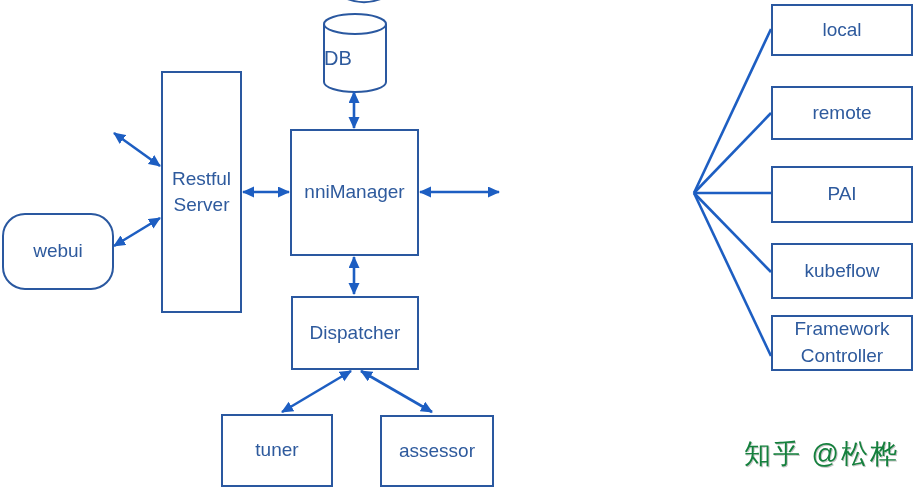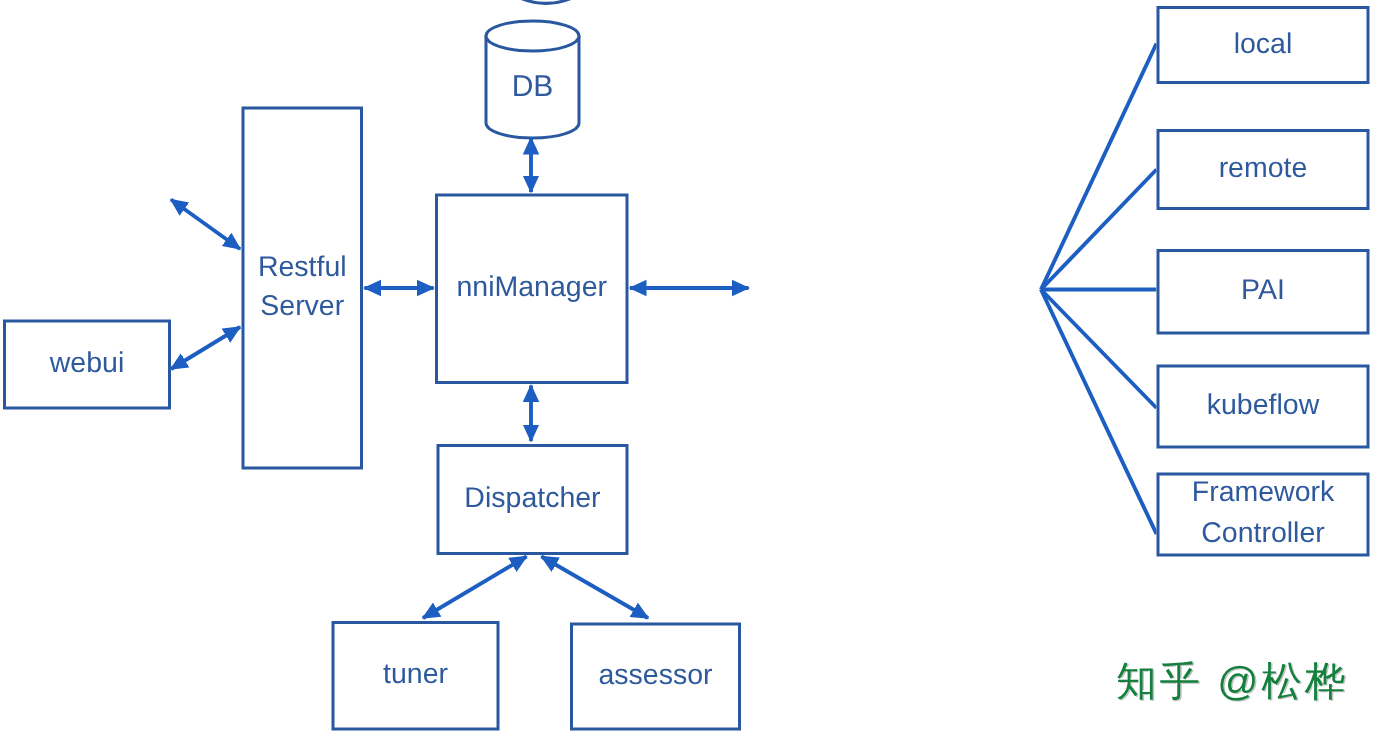--- a/index.html
+++ b/index.html
@@ -17,35 +17,35 @@
     border:2px solid #2a58a0;
     background:#ffffff;
     display:flex;align-items:center;justify-content:center;
     text-align:center;
     color:#2e5a9d;
     font-size:19px;
     line-height:1.38;
     padding:12px 5px;
   }
   .node-nnictl{left:2px;top:95px;width:112px;height:68px;}
-  .node-webui{left:2px;top:213px;width:112px;height:60px;}
+  .node-webui{left:2px;top:213px;width:112px;height:77px;border-radius:23px;}
   .node-restful{left:161px;top:71px;width:81px;height:242px;text-align:center;}
   .node-nnimanager{left:290px;top:129px;width:129px;height:127px;}
   .node-trainingservice{left:500px;top:129px;width:193px;height:128px;}
   .node-dispatcher{left:291px;top:296px;width:128px;height:74px;}
   .node-tuner{left:221px;top:414px;width:112px;height:73px;}
   .node-assessor{left:380px;top:415px;width:114px;height:72px;}
   .node-local{left:771px;top:4px;width:142px;height:52px;}
   .node-remote{left:771px;top:86px;width:142px;height:54px;}
   .node-pai{left:771px;top:166px;width:142px;height:57px;}
   .node-kubeflow{left:771px;top:243px;width:142px;height:56px;}
   .node-fc{left:771px;top:315px;width:142px;height:56px;line-height:1.42;}
   .db-label{
     position:absolute;left:324px;top:47px;width:62px;
-    text-align:center;color:#2e5a9d;font-size:20px;
+    color:#2e5a9d;font-size:20px;
   }
   .watermark{
     position:absolute;left:744px;top:436px;
     font-size:27px;letter-spacing:2px;
     color:#15803d;
     text-shadow:-1px -1px 0 #ffffff, 1px 1px 0 #c4c4c4;
     white-space:nowrap;
   }
 </style>
 </head>

